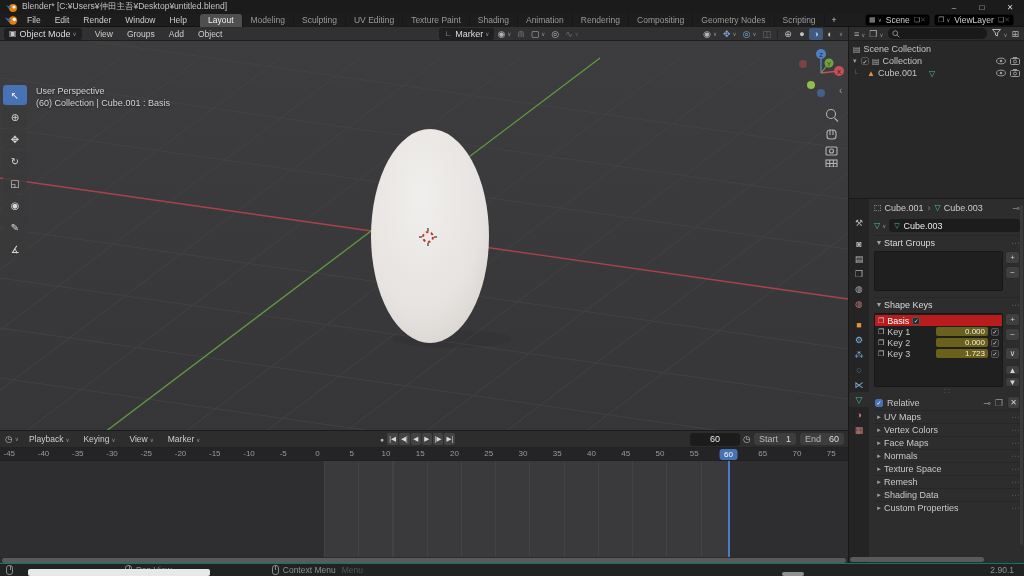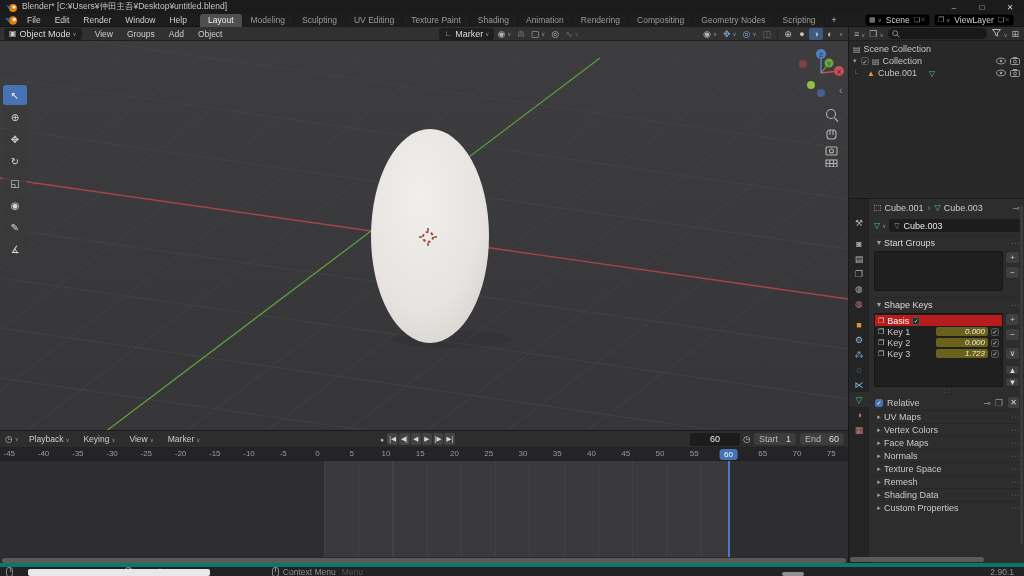--- a/index.html
+++ b/index.html
@@ -54,41 +54,41 @@
   .field{background:#1c1c1c;border-radius:3px;height:13px;display:flex;align-items:center;padding:0 5px;color:#e8e8e8;}
   .phead{display:flex;align-items:center;height:14px;color:#dadada;border-top:1px solid #272727;}
   .phead .dots{margin-left:auto;color:#5a5a5a;}
   .caret{width:10px;color:#a0a0a0;font-size:7px;text-align:center;}
   .listbox{background:#1f1f1f;border:1px solid #171717;border-radius:2px;}
   .sidecol{width:15px;display:flex;flex-direction:column;gap:2px;margin-left:2px;}
   .sq-btn{height:13px;background:#3f3f3f;border:1px solid #2a2a2a;border-radius:3px;color:#d5d5d5;display:flex;align-items:center;justify-content:center;font-size:8px;}
   .skrow{display:flex;align-items:center;height:11px;padding:0 3px;color:#c9c9c9;}
   .skrow.selected{background:#b91c1c;color:#fff;}
   .sk-ico{font-size:7px;margin-right:3px;color:#cfcfcf;}
-  .sk-val{margin-left:auto;width:52px;height:9px;background:#6a611c;border-radius:2px;color:#f2eed8;display:flex;align-items:center;justify-content:flex-end;padding:0 3px;font-size:8px;font-style:italic;}
+  .sk-val{margin-left:auto;width:52px;height:9px;background:#6a611c;border-radius:2px;color:#f2eed8;display:flex;align-items:center;justify-content:flex-end;padding:0 3px;font-size:8px;}
   .cb{width:8px;height:8px;background:#2a2a2a;border:1px solid #555;border-radius:2px;margin-left:3px;display:flex;align-items:center;justify-content:center;color:#ddd;font-size:6px;flex:0 0 auto;}
   .cb::after{content:"✓";}
   .cb.on{background:#4772b3;border-color:#4772b3;color:#fff;}
   .cpanel{display:flex;align-items:center;height:13px;border-top:1px solid #272727;color:#c9c9c9;}
   .cpanel .dots{margin-left:auto;color:#525252;}
   
   #timeline{left:0;top:430px;width:848px;height:133px;background:#2b2b2b;border-top:1px solid #1a1a1a;}
   #tl-header{height:17px;background:#2d2d2d;display:flex;align-items:center;border-bottom:1px solid #222;}
   #transport{display:flex;align-items:center;gap:1px;margin-left:auto;}
   .tp-btn{min-width:10px;height:12px;padding:0 2px;background:#434343;display:flex;align-items:center;justify-content:center;color:#d8d8d8;font-size:6.5px;border-radius:2px;}
   #tl-ruler{position:relative;height:13px;background:#242426;border-bottom:1px solid #202020;overflow:hidden;}
   .tl-tick{position:absolute;top:1px;transform:translateX(-50%);color:#9a9a9a;font-size:8px;}
   #tl-band{position:relative;height:96px;background:#2e2e30;overflow:hidden;}
   #tl-range{position:absolute;top:0;height:96px;background:#3a3a3d;background-image:repeating-linear-gradient(90deg,#424245 0,#424245 1px,transparent 1px,transparent 34.25px);}
   #tl-playhead{position:absolute;top:0;width:2px;height:96px;background:#4a7bc8;}
   #cf-pill{position:absolute;top:1px;transform:translateX(-50%);background:#4772b3;color:#fff;border-radius:3px;padding:0 5px;height:11px;display:flex;align-items:center;font-size:8px;}
   #tl-scroll{position:relative;height:7px;background:#2b2b2b;}
   .scroll-handle{position:absolute;top:1px;height:5px;background:#5a5a5a;border-radius:3px;}
   
-  #statusbar{left:0;top:563px;width:1024px;height:13px;background:#222;border-top:4px solid #0f766e;display:flex;align-items:center;color:#909090;font-size:8.5px;}
+  #statusbar{left:0;top:563px;width:1024px;height:13px;background:#222;border-top:1px solid #0f766e;display:flex;align-items:center;color:#909090;font-size:8.5px;}
   .mouse-ic{width:7px;height:10px;border:1px solid #8a8a8a;border-radius:3px;margin:0 4px;position:relative;}
   .mouse-ic::after{content:"";position:absolute;left:2.5px;top:0;width:1px;height:4px;background:#8a8a8a;}
   .olbtn{margin:0 2px;color:#b5b5b5;}
 </style>
 </head>
 <body>
 
 <div id="app">
 
   <div id="titlebar" class="abs">
@@ -266,20 +266,24 @@
         <circle cx="428" cy="196" r="5" fill="none" stroke="#e8e8e8" stroke-width="2"></circle>
         <circle cx="428" cy="196" r="5" fill="none" stroke="#c0392b" stroke-width="2" stroke-dasharray="2.6 2.6"></circle>
         <line x1="428" y1="187" x2="428" y2="190" stroke="#3a3a3a" stroke-width="1.2"></line>
         <line x1="428" y1="202" x2="428" y2="205" stroke="#3a3a3a" stroke-width="1.2"></line>
         <line x1="419" y1="196" x2="422" y2="196" stroke="#3a3a3a" stroke-width="1.2"></line>
         <line x1="434" y1="196" x2="437" y2="196" stroke="#3a3a3a" stroke-width="1.2"></line>
       </g>
     </svg>
 
     
+    <div id="vp-overlay-text" class="abs">
+      <div>User Perspective</div>
+      <div>(60) Collection | Cube.001 : Basis</div>
+    </div>
 
     
     <div id="toolbar" class="abs">
 
         <div class="tool-btn active">
           <span>↖</span>
         </div>
 
         <div class="tool-btn">
           <span>⊕</span>

